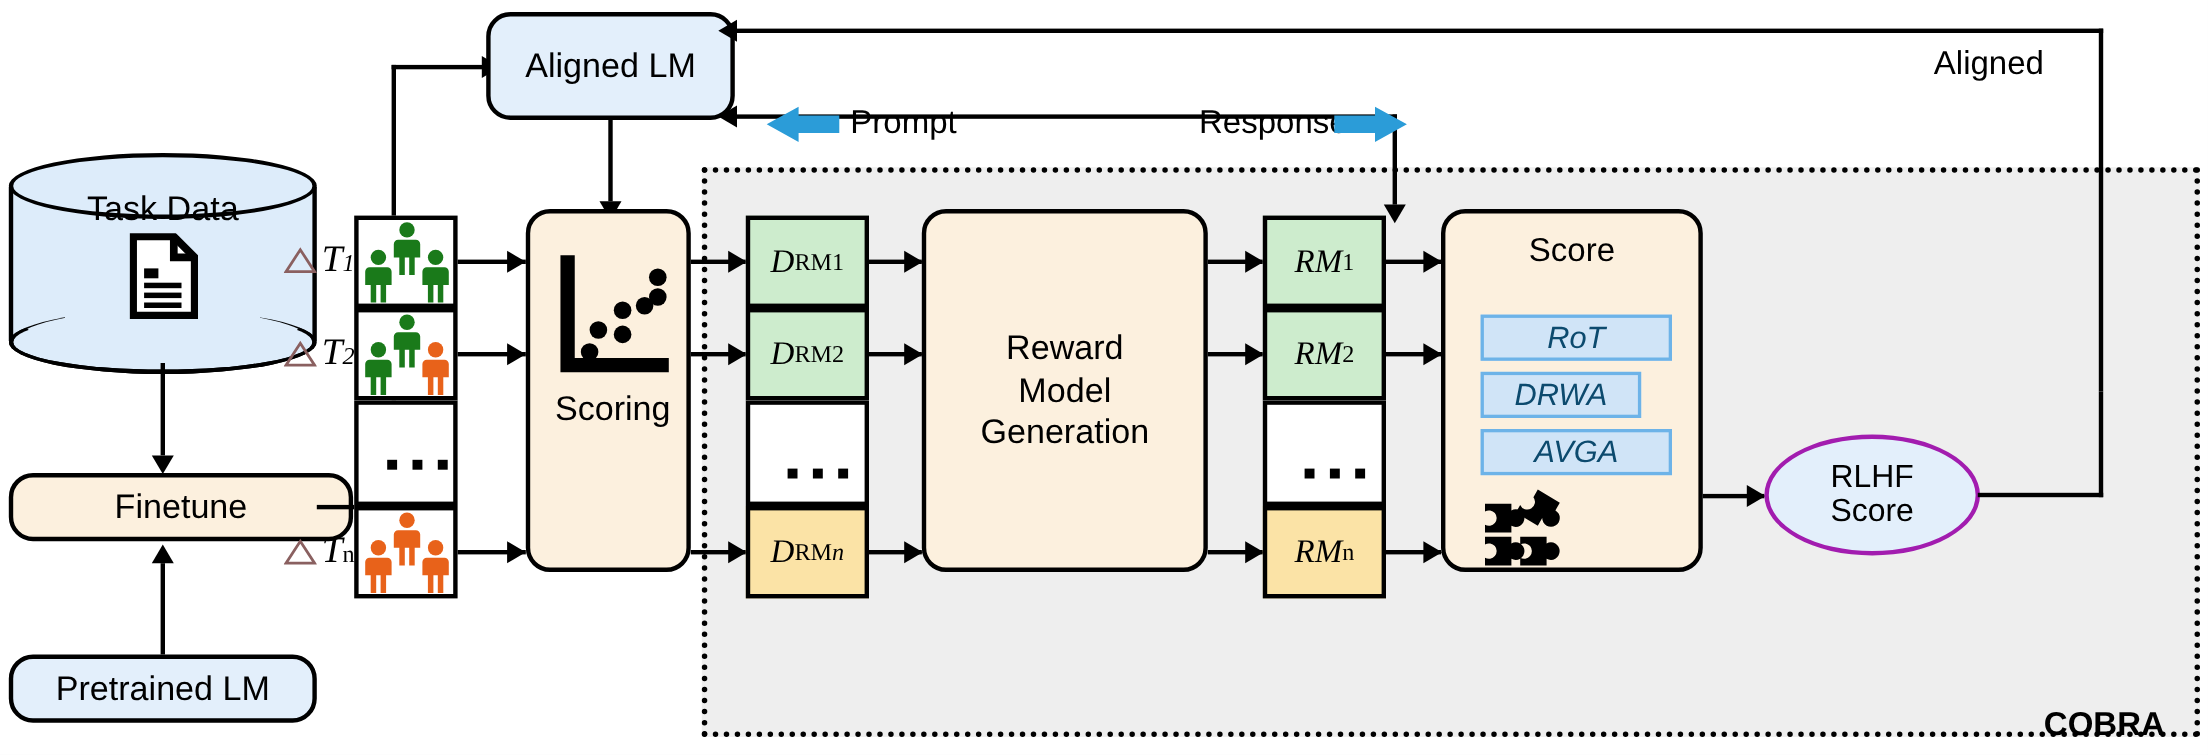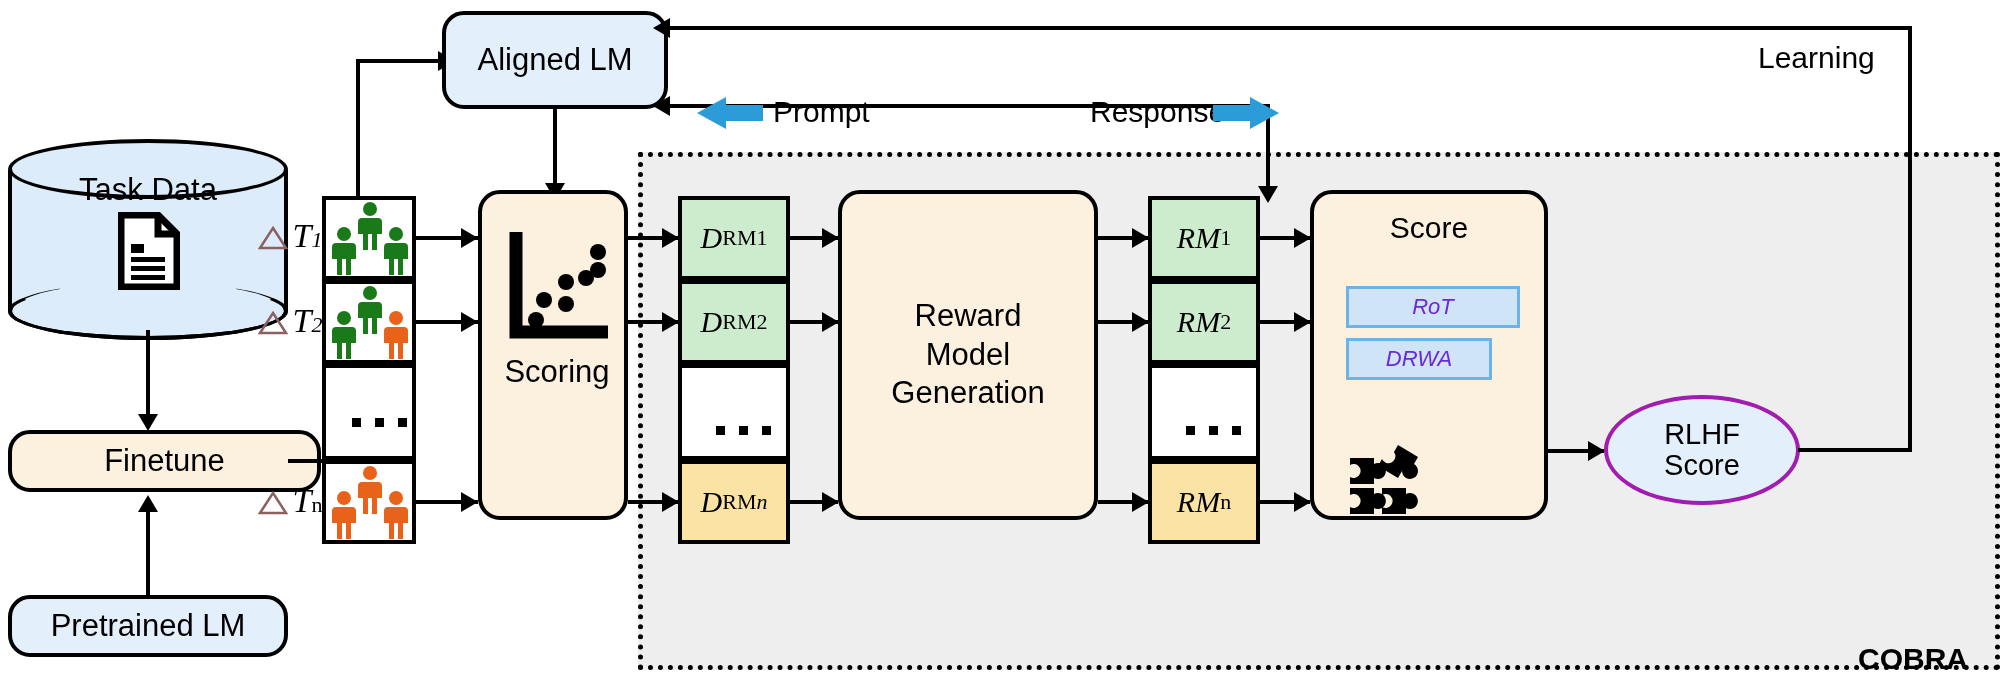--- a/index.html
+++ b/index.html
@@ -157,22 +157,22 @@
   .agg-pill {
     position: absolute;
     box-sizing: border-box;
     background: #d0e4f7;
     border: 3px solid #6db3e8;
     display: flex;
     align-items: center;
     justify-content: center;
     font-family: "Liberation Sans", sans-serif;
     font-style: italic;
-    font-size: 22px;
-    color: #6d28d9;
+    font-size: 28px;
+    color: #0c4a6e;
   }
 
   .dots3 {
     position: absolute;
     display: flex;
     gap: 14px;
     align-items: center;
   }
   .dots3 i {
     display: block;
@@ -231,21 +231,21 @@
   <div class="box rounded blue" style="left:442px; top:11px; width:226px; height:98px; font-size:31px;">
     <span>Aligned LM</span>
   </div>
 
   <div class="vline" style="left:553px; top:109px; height:74px;"></div>
   <div class="arrow-d" style="left:545px; top:183px;"></div>
 
   <div class="vline" style="left:1908px; top:26px; height:330px;"></div>
   <div class="hline" style="left:670px; top:26px; width:1242px;"></div>
   <div class="arrow-l" style="left:653px; top:18px;"></div>
-  <div class="lbl" style="left:1758px; top:42px; font-size:30px;">Learning</div>
+  <div class="lbl" style="left:1758px; top:42px; font-size:30px;">Aligned</div>
 
   <div class="hline" style="left:670px; top:104px; width:600px;"></div>
   <div class="arrow-l" style="left:653px; top:96px;"></div>
   <div class="vline" style="left:1266px; top:104px; height:82px;"></div>
   <div class="arrow-d" style="left:1258px; top:186px;"></div>
 
   <div class="blue-arrow" style="left:696px; top:96px;">
     <svg width="68" height="34" viewBox="0 0 68 34">
       <path d="M30 1 L30 9 L67 9 L67 25 L30 25 L30 33 L1 17 Z" fill="#2b9cd8"></path>
     </svg>
@@ -431,20 +431,23 @@
   <div class="box rounded cream" style="left:1310px; top:190px; width:238px; height:330px; display:block;">
     <div class="agg-title">
       <div>Score</div>
     </div>
     <div class="agg-pill" style="left:32px; top:92px; width:174px; height:42px;">
       <span>RoT</span>
     </div>
     <div class="agg-pill" style="left:32px; top:144px; width:146px; height:42px;">
       <span>DRWA</span>
     </div>
+    <div class="agg-pill" style="left:32px; top:196px; width:174px; height:42px;">
+      <span>AVGA</span>
+    </div>
     <div class="abs" style="left:32px; top:248px;">
       <svg width="86" height="76" viewBox="0 0 86 76">
         <g fill="#000">
           <path d="M4 16 h24 v6 a8 8 0 1 1 0 14 v6 H4 v-7 a7 7 0 1 0 0 -12 z"></path>
           <path d="M52 3 l20 12 -4 7 a8 8 0 1 1 -12 7 l-4 7 -20 -12 4 -7 a7 7 0 1 0 12 -7 z"></path>
           <path d="M4 46 h24 v6 a8 8 0 1 1 0 14 v6 H4 v-7 a7 7 0 1 0 0 -12 z"></path>
           <path d="M36 46 h24 v6 a8 8 0 1 1 0 14 v6 H36 v-7 a7 7 0 1 0 0 -12 z"></path>
         </g>
       </svg>
     </div>

